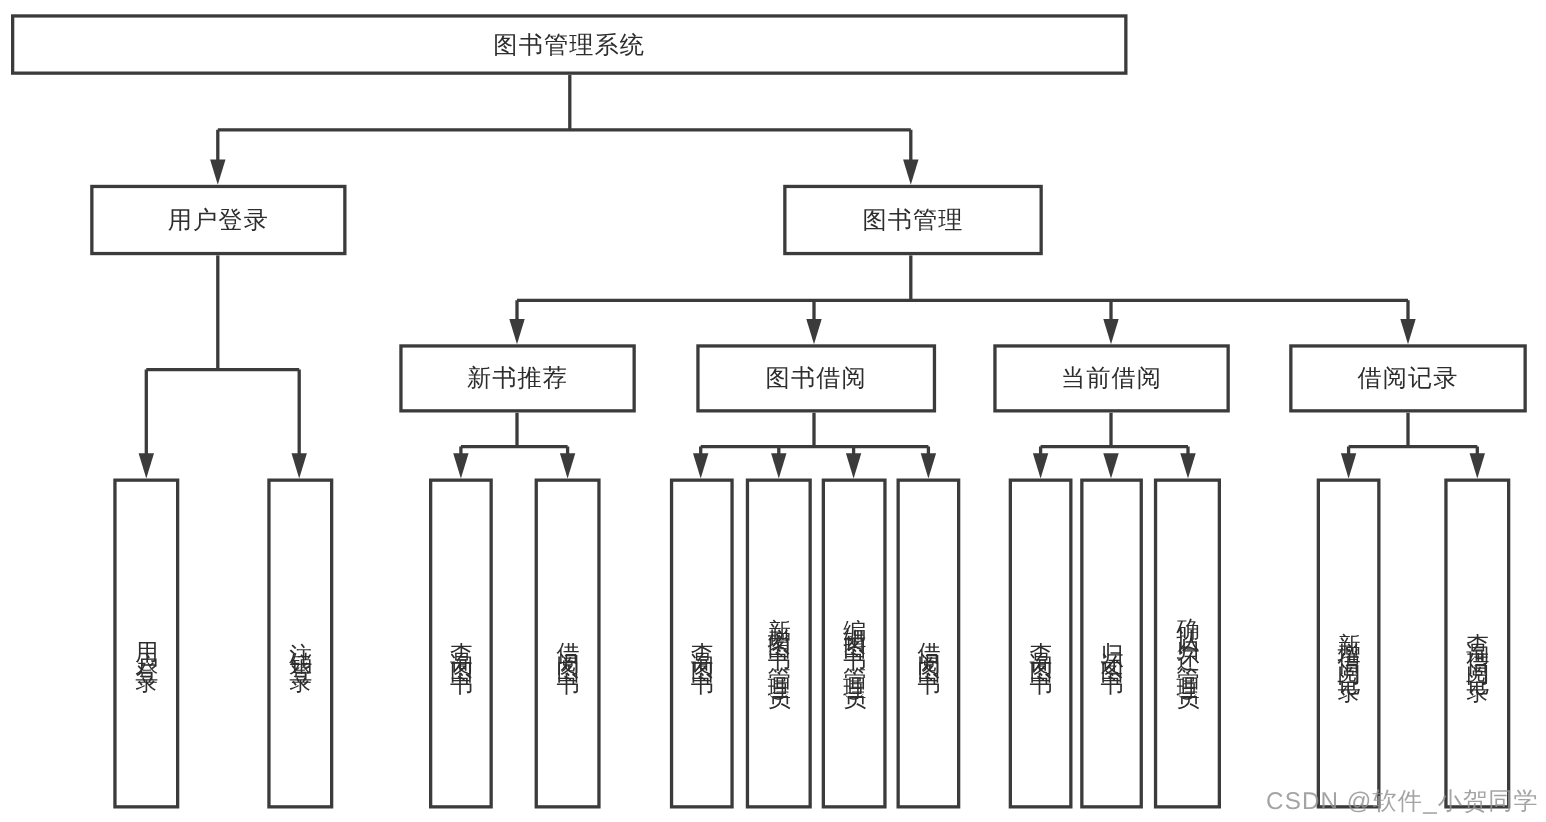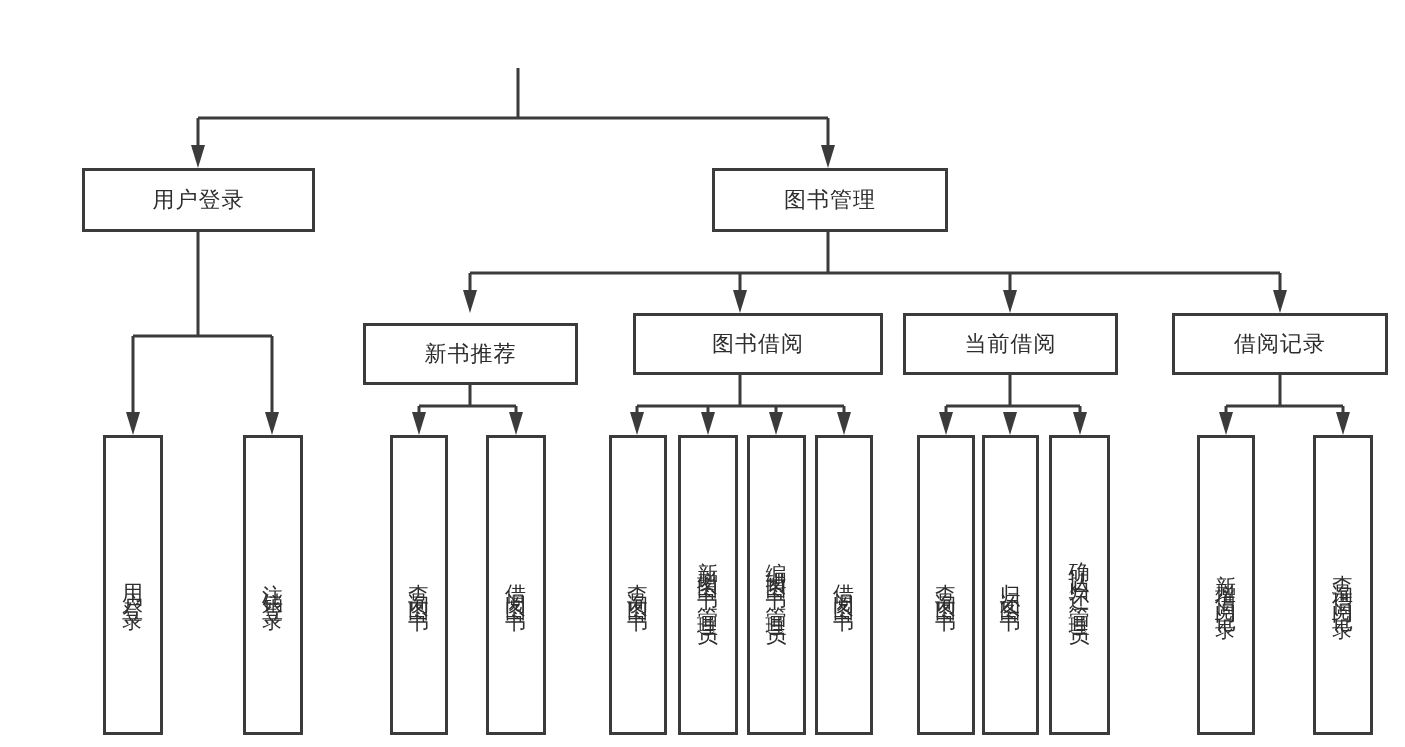--- a/index.html
+++ b/index.html
@@ -100,32 +100,35 @@
       <polygon points="1073,412 1087,412 1080,435"></polygon>
     </g>
 
     <g>
       <path d="M1280 375 V406 M1226 406 H1343 M1226 406 V416 M1343 406 V416"></path>
       <polygon points="1219,412 1233,412 1226,435"></polygon>
       <polygon points="1336,412 1350,412 1343,435"></polygon>
     </g>
   </svg>
 
+  <div class="node hbox" style="left:10px; top:13px; width:1015px; height:55px;">
+    <span>图书管理系统</span>
+  </div>
 
   <div class="node hbox" style="left:82px; top:168px; width:233px; height:64px;">
     <span>用户登录</span>
   </div>
   <div class="node hbox" style="left:712px; top:168px; width:236px; height:64px;">
     <span>图书管理</span>
   </div>
 
-  <div class="node hbox" style="left:363px; top:313px; width:215px; height:62px;margin-top:10px;">
+  <div class="node hbox" style="left:363px; top:313px; width:215px; height:62px;">
     <span>新书推荐</span>
   </div>
-  <div class="node hbox" style="left:633px; top:313px; width:250px; height:62px;">
+  <div class="node hbox" style="left:633px; top:313px; width:218px; height:62px;">
     <span>图书借阅</span>
   </div>
   <div class="node hbox" style="left:1172px; top:313px; width:216px; height:62px;">
     <span>借阅记录</span>
   </div>
   <div class="node hbox" style="left:903px; top:313px; width:215px; height:62px;">
     <span>当前借阅</span>
   </div>
 
   <div class="node vbox" style="left:103px; top:435px; width:60px; height:300px;">
@@ -165,14 +168,15 @@
     <span class="vtext">确认归还（管理员）</span>
   </div>
 
   <div class="node vbox" style="left:1197px; top:435px; width:58px; height:300px;">
     <span class="vtext">新增借阅记录</span>
   </div>
   <div class="node vbox" style="left:1313px; top:435px; width:60px; height:300px;">
     <span class="vtext">查询借阅记录</span>
   </div>
 
+  <div class="watermark">CSDN @软件_小贺同学</div>
 
 </div>
 
 </body></html>

